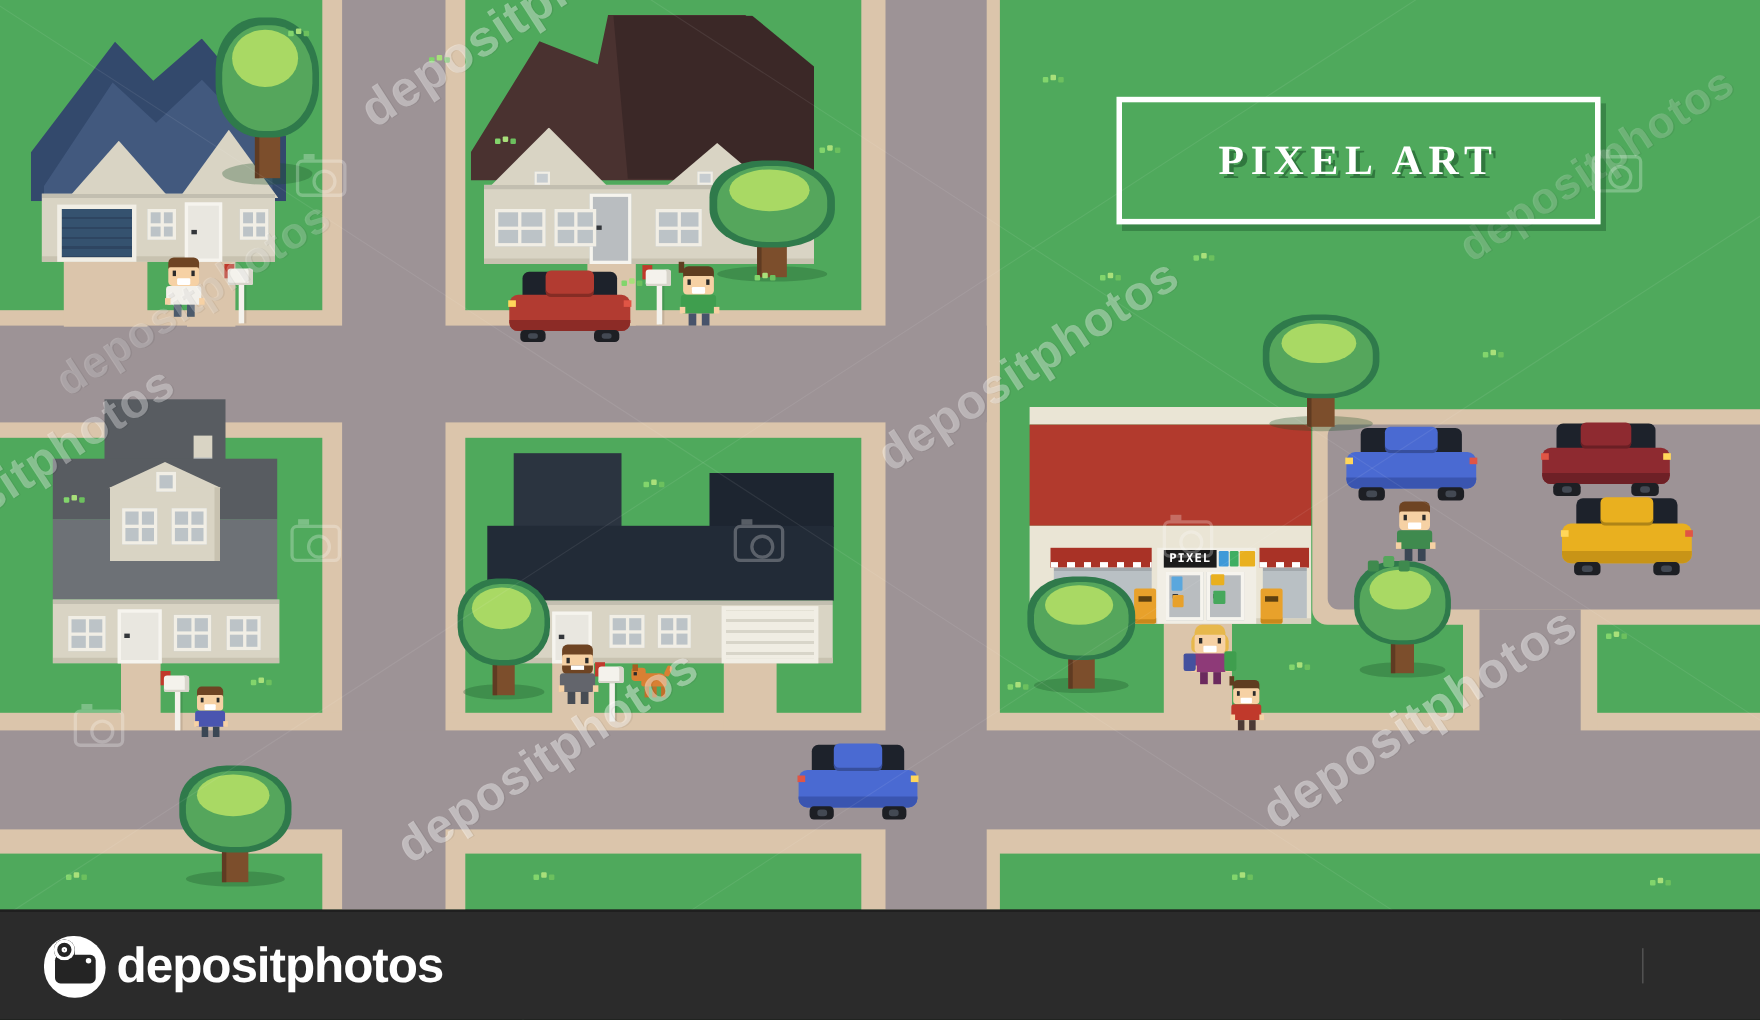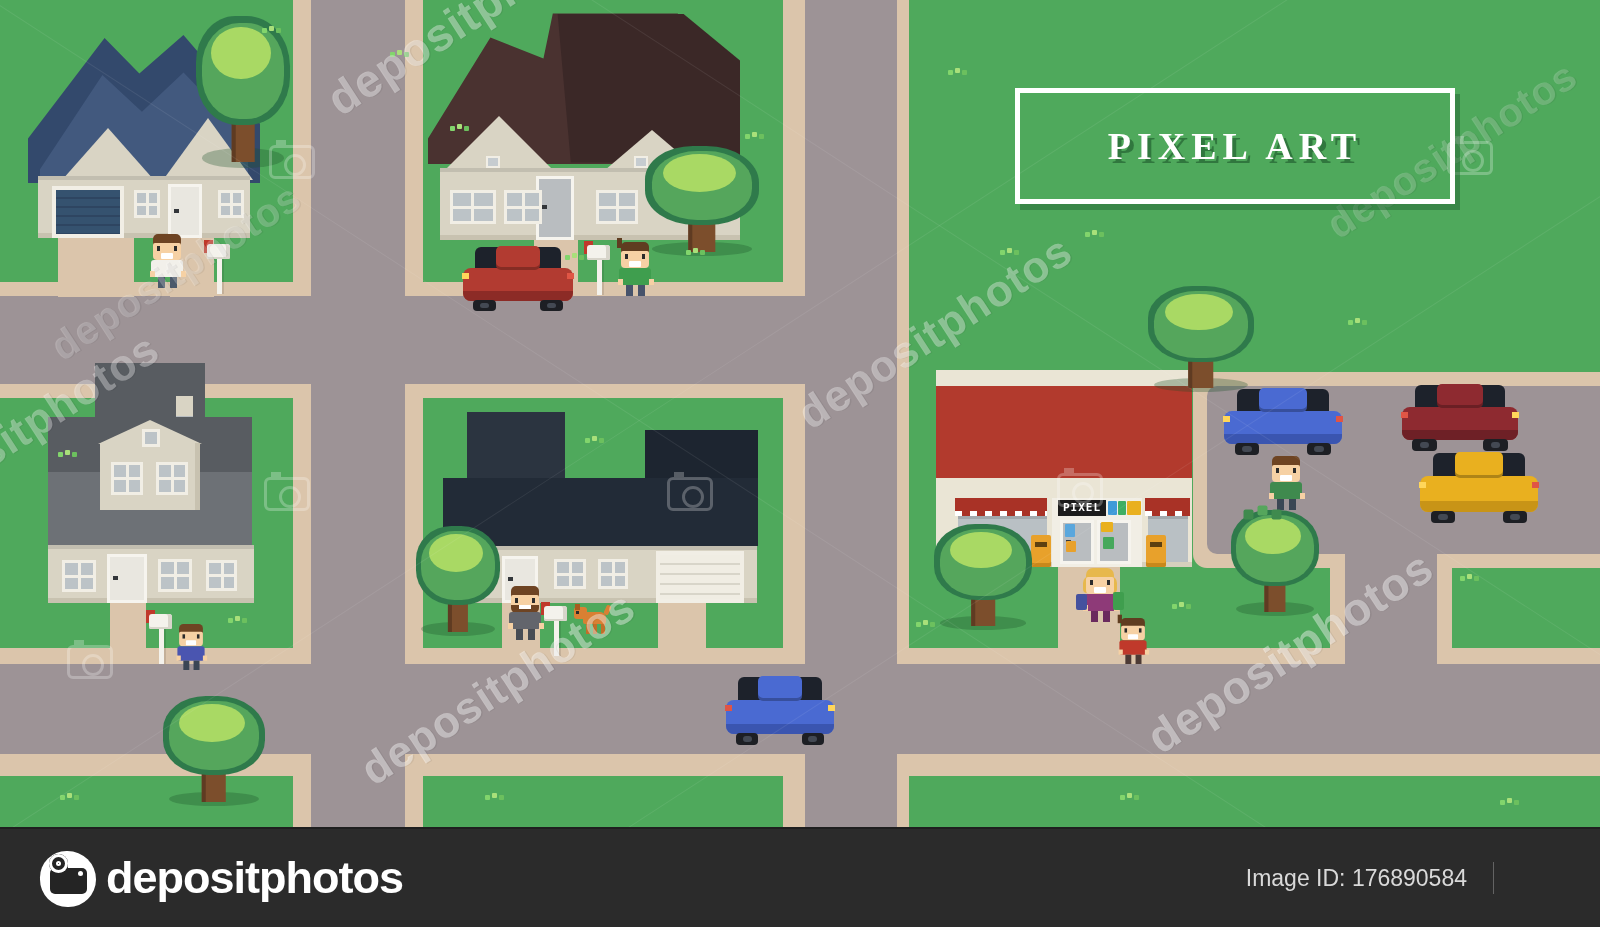--- a/index.html
+++ b/index.html
@@ -420,18 +420,17 @@
     <div>PIXEL ART</div>
   </div>
 
   <div class="bar">
     <div class="logo-circle">
       <i class="cam-body"></i>
       <i class="cam-lens"></i>
     </div>
     <div class="brand">depositphotos</div>
     <div class="bar-right">
-      <span>Image ID: 176890584</span>
       <span class="v-div"></span>
     </div>
   </div>
 
 </div>
 
 </body></html>

